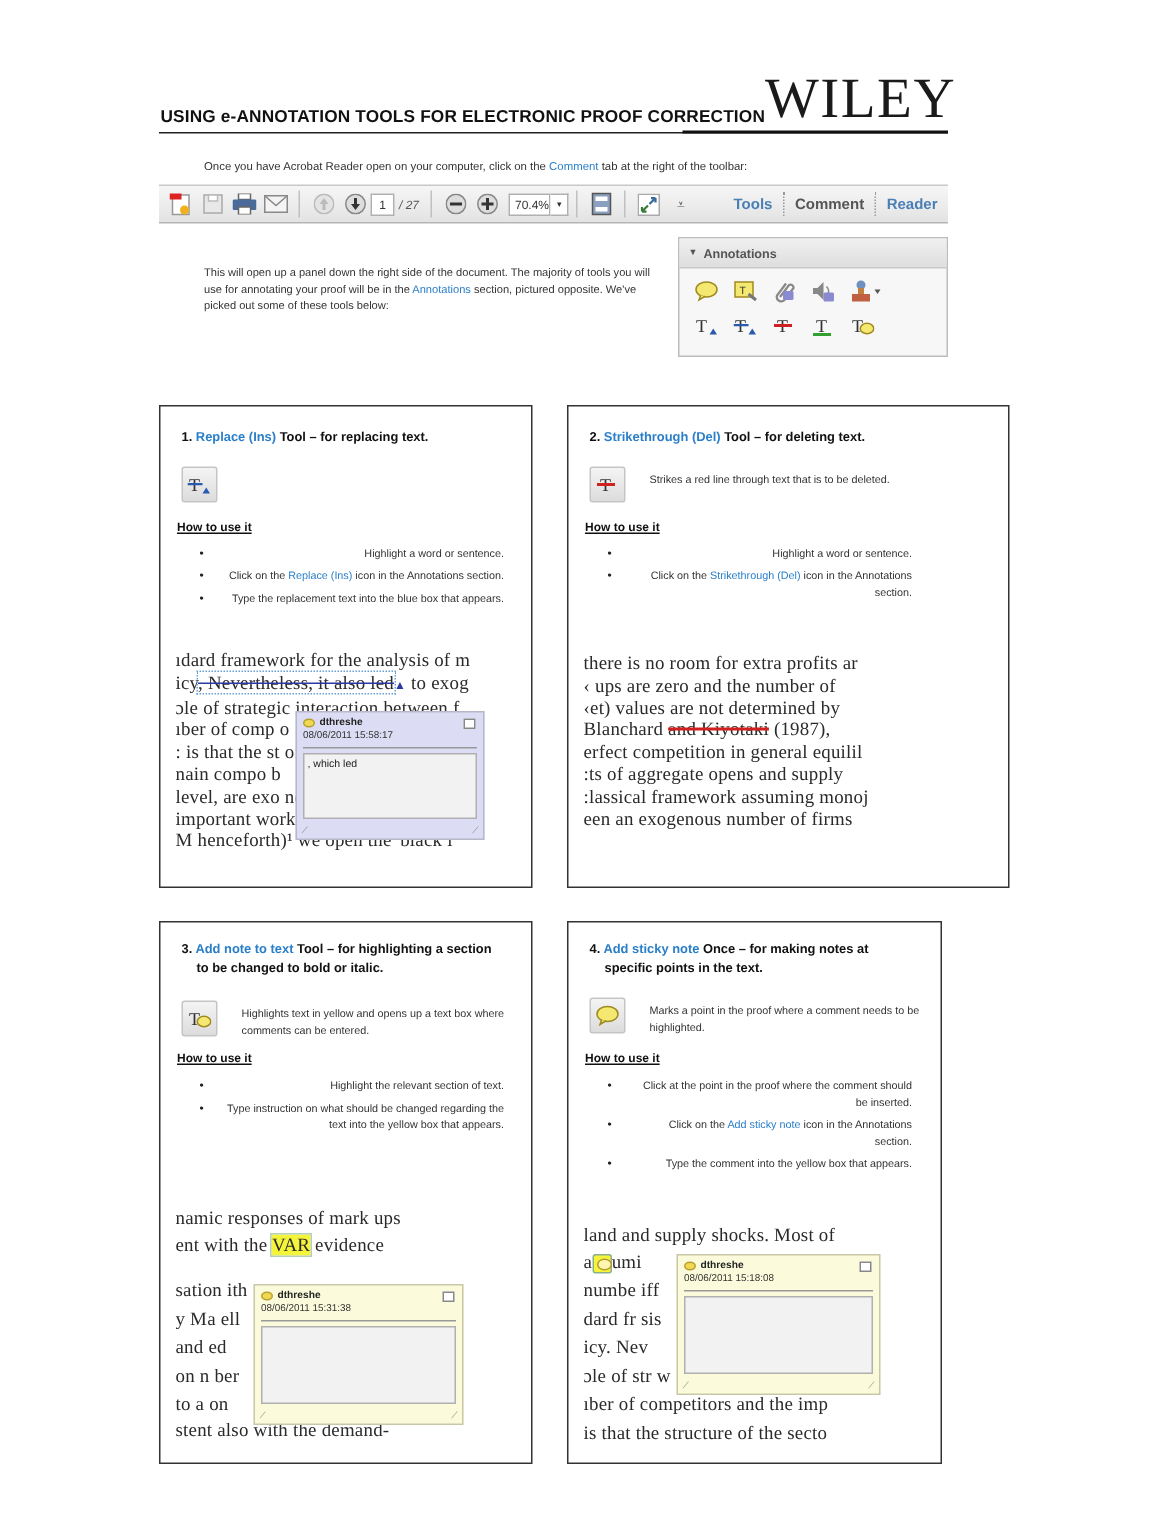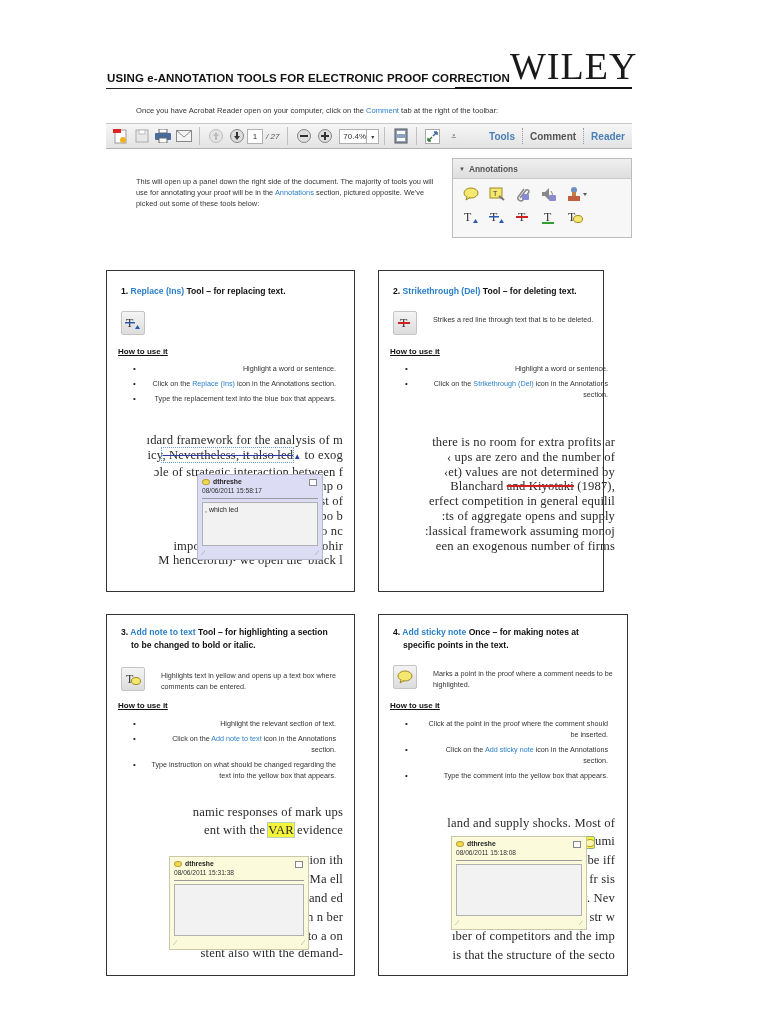--- a/index.html
+++ b/index.html
@@ -35,21 +35,21 @@
   .card-title { position: absolute; left: 14px; font-size: 8.6px; font-weight: bold; color: #111; line-height: 13px; }
   .card-title .indent { padding-left: 10px; display: block; }
   .tool-icon-box { position: absolute; left: 14px; width: 24px; height: 24px; background: linear-gradient(#f4f4f4, #dcdcdc); border: 1px solid #c5c5c5; border-radius: 2px; display: flex; align-items: center; justify-content: center; }
   .tool-desc { position: absolute; left: 54px; width: 185px; font-size: 7.2px; line-height: 11px; color: #333; }
   .howto { position: absolute; left: 11px; font-size: 8px; font-weight: bold; color: #111; text-decoration: underline; }
   .bullets { position: absolute; left: 14px; width: 215px; list-style: none; }
   .bullets li { position: relative; padding-left: 28px; font-size: 7.2px; line-height: 11px; color: #333; margin-bottom: 4px; text-align: right; }
   .bullets li::before { content: "•"; position: absolute; left: 12px; top: 0; font-size: 8px; color: #222; }
 
   .proof { position: absolute; left: 10px; width: 226px; overflow: hidden; font-family: "Liberation Serif", serif; color: #2a2a2a; }
-  .proof .ln { white-space: nowrap; font-size: 12.6px; line-height: 14.8px; letter-spacing: 0.15px; text-align: right; }
+  .proof .ln { white-space: nowrap; font-size: 12.6px; line-height: 14.8px; letter-spacing: 0.15px; }
   .strike-blue { text-decoration: line-through; text-decoration-color: #2b3aa0; outline: 1px dotted #6aa0d8; }
   .strike-red { text-decoration: line-through; text-decoration-color: #d02020; text-decoration-thickness: 1.5px; }
   .hl-yellow { background: #f4f43a; outline: 1px solid #b5d0b5; }
 
   .popup { position: absolute; border: 1px solid #b7b7c9; padding: 3px 4px; font-family: "Liberation Sans", sans-serif; }
   .popup.blue { background: #dcdcf4; }
   .popup.yellow { background: #fbfbdc; border-color: #c8c8a8; }
   .popup .ph { font-size: 6.8px; font-weight: bold; color: #222; display: flex; align-items: center; }
   .popup .ph .bub { width: 8px; height: 6px; border-radius: 50%; background: #f0d850; border: 1px solid #b8a030; margin-right: 3px; }
   .popup .pd { font-size: 6.6px; color: #333; margin-top: 2px; }
@@ -272,21 +272,21 @@
       </div>
     <div class="pd">08/06/2011 15:58:17</div>
     <div class="pmin"></div>
     <div class="prule"></div>
     <div class="pbody" style="height:44px;">, which led</div>
     <span class="grip" style="left:3px;">⟋</span>
     <span class="grip" style="right:3px;">⟋</span>
   </div>
 </div>
 
-<div class="card" style="left:378px;top:270px;width:226px;height:322px;">
+<div class="card" style="left:378px;top:270px;width:295px;height:322px;">
   <div class="card-title" style="top:14px;">
     <span>2.</span>
     <span class="link">Strikethrough (Del)</span><span> Tool – for deleting text.</span>
   </div>
   <div class="tool-icon-box" style="top:40px;">
     <svg width="16" height="16">
         <text x="3" y="12" font-size="12" fill="#333" font-family="Liberation Serif, serif">T</text>
         <rect x="1" y="7" width="12" height="2" fill="#d02020"></rect>
       </svg>
   </div>
@@ -317,21 +317,20 @@
   <div class="tool-icon-box" style="top:52px;">
     <svg width="16" height="16">
         <text x="1" y="12" font-size="12" fill="#333" font-family="Liberation Serif, serif">T</text>
         <ellipse cx="11" cy="10" rx="4.5" ry="3.5" fill="#f4e870" stroke="#a08a20"></ellipse>
       </svg>
   </div>
   <div class="tool-desc" style="top:55px;">Highlights text in yellow and opens up a text box where comments can be entered.</div>
   <div class="howto" style="top:86px;">How to use it</div>
   <ul class="bullets" style="top:103px;">
     <li><span>Highlight the relevant section of text.</span></li>
-    <li><span>Click on the </span><span class="link">Add note to text</span><span> icon in the Annotations section.</span></li>
     <li><span>Type instruction on what should be changed regarding the text into the yellow box that appears.</span></li>
   </ul>
   <div class="proof" style="top:188px;height:160px;">
     <div class="ln" style="line-height:18px;">namic responses of mark ups</div>
     <div class="ln" style="line-height:18px;"><span>ent  with  the  </span><span class="hl-yellow">VAR</span><span>  evidence</span></div>
     <div class="ln" style="line-height:12px;">&nbsp;</div>
     <div class="ln" style="line-height:19px;">sation                                        ith</div>
     <div class="ln" style="line-height:19px;">y Ma                                        ell</div>
     <div class="ln" style="line-height:19px;">  and                                         ed</div>
     <div class="ln" style="line-height:19px;">on n                                         ber</div>

